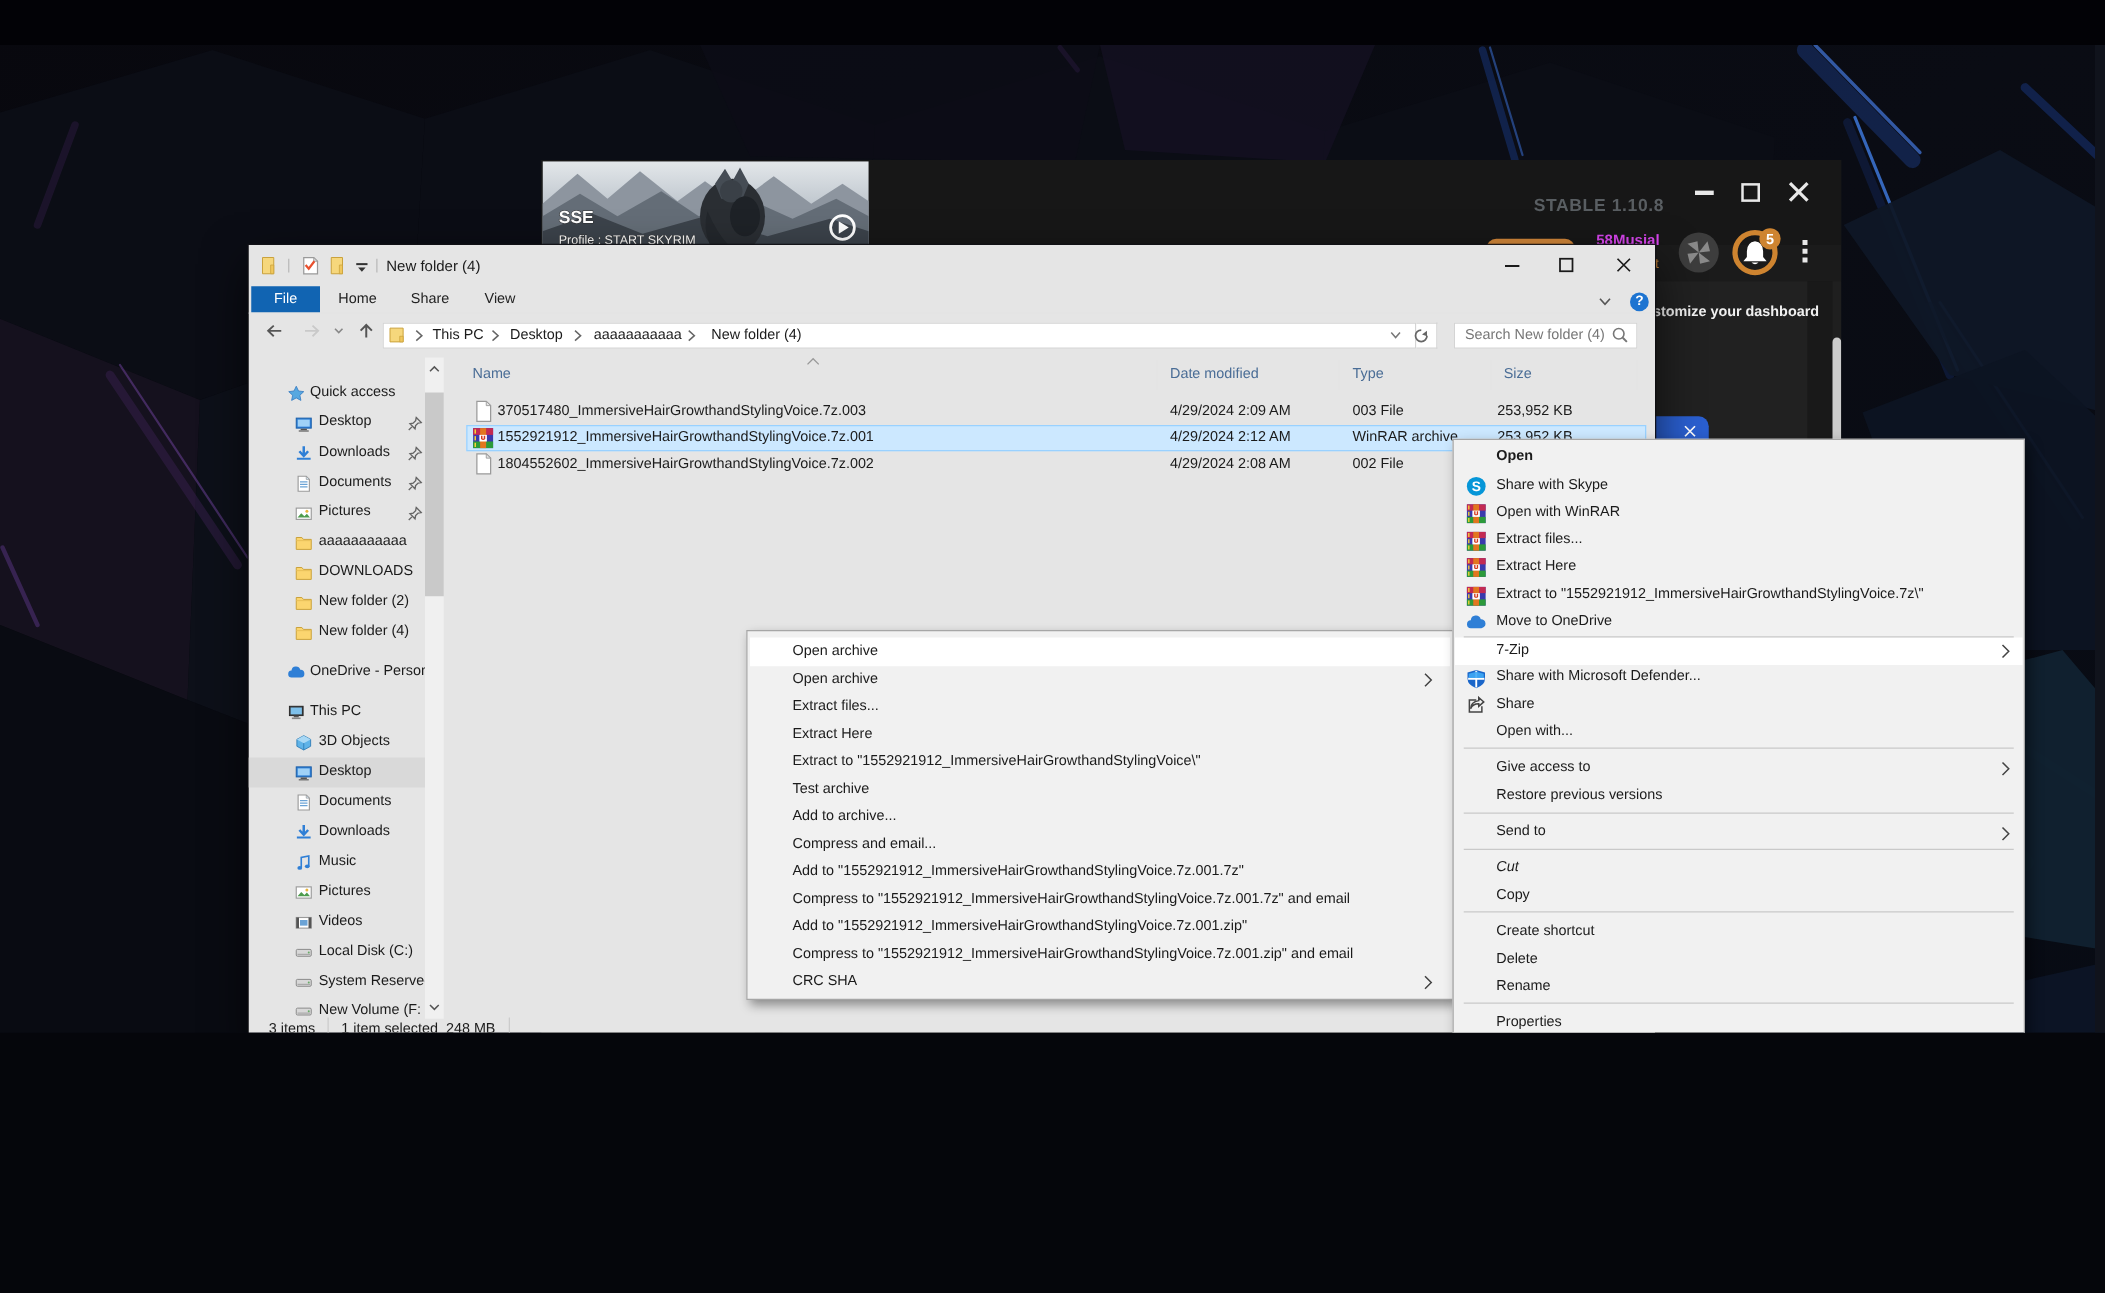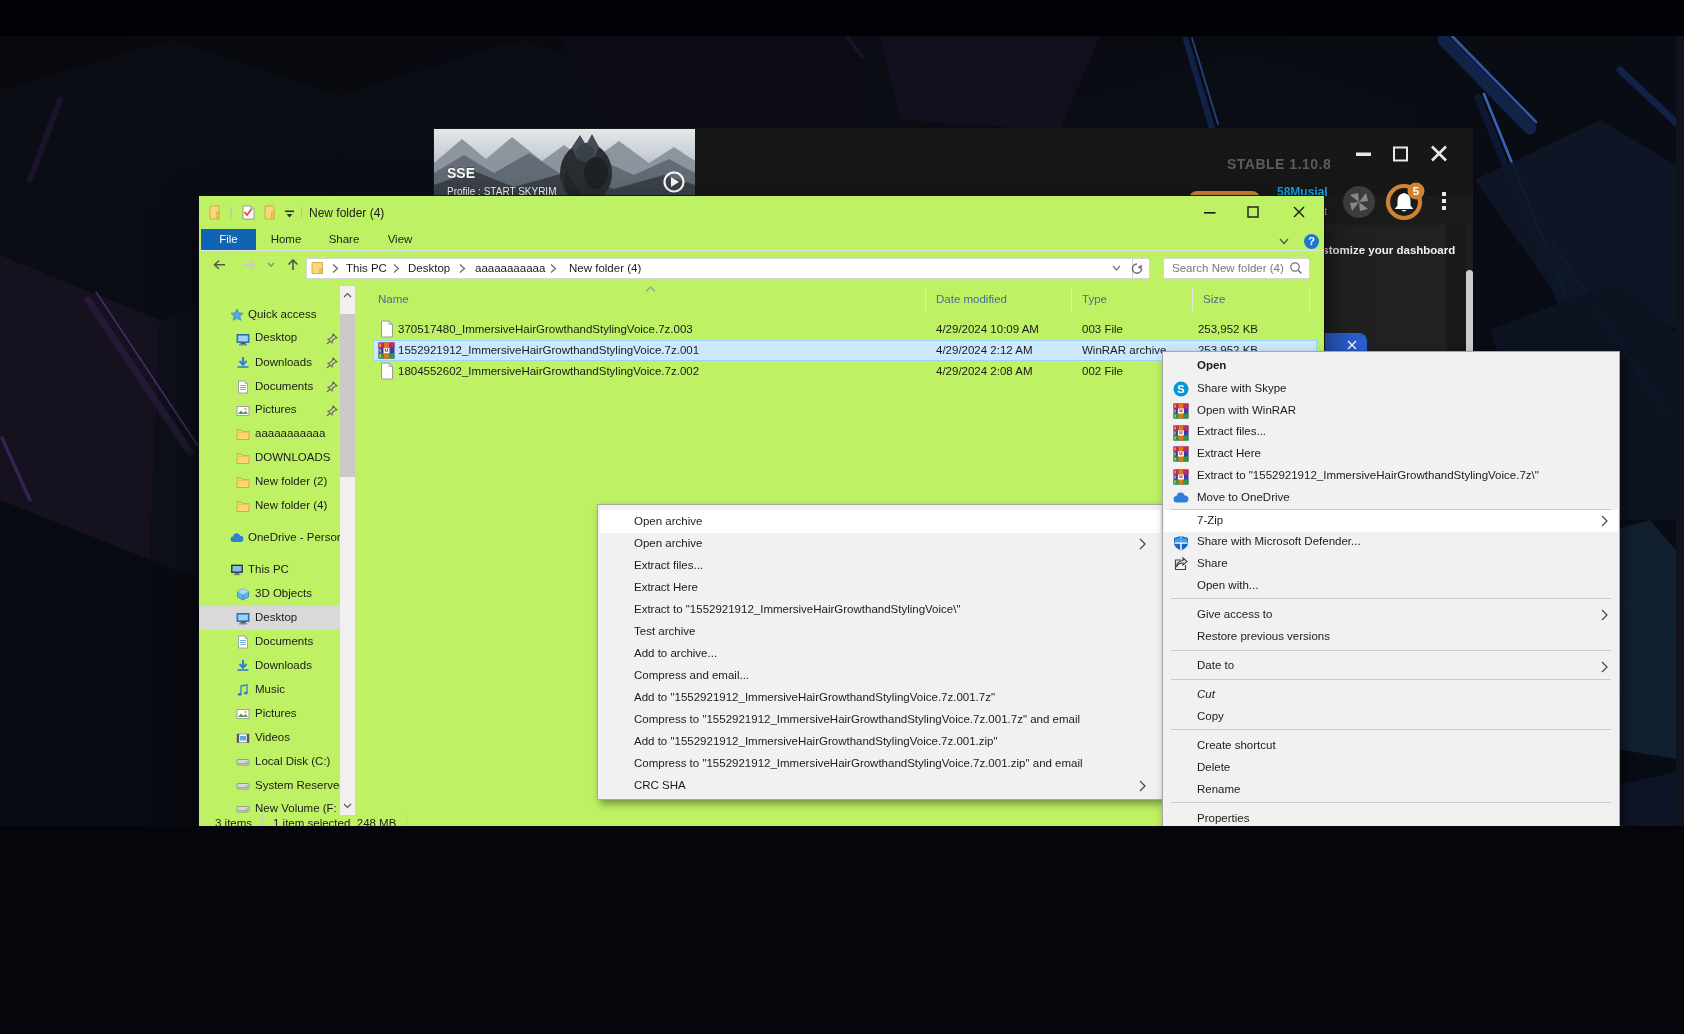--- a/index.html
+++ b/index.html
@@ -142,21 +142,21 @@
     <rect x="49" y="2.5" width="13" height="13" fill="none" stroke="#e8e8e8" stroke-width="2"></rect>
     <path d="M87 1.5 L101 15.5 M101 1.5 L87 15.5" stroke="#e8e8e8" stroke-width="2.6"></path>
   </svg>
   <div id="vside"></div>
   <div id="vcollapse">❮</div>
   <div id="vmain"></div>
   <div id="vdivider"></div>
   <div class="abs" style="left:0;top:68px;width:1040px;height:29px;background:#1b1b1b"></div>
 
   <div class="abs" style="left:756px;top:63px;width:71px;height:8px;background:#d4883a;border-radius:8px 8px 0 0"></div>
-  <div class="abs vtext" style="left:844px;top:57px;font-size:12px;font-weight:bold;color:#0ea5e9">58Musial</div>
+  <div class="abs vtext" style="left:844px;top:57px;font-size:12px;font-weight:bold;color:#d946ef">58Musial</div>
   <div class="abs" style="left:891px;top:77px;font-size:11px;color:#d98e3b">t</div>
 
   <svg class="abs" style="left:909px;top:57px" width="34" height="34" viewBox="0 0 34 34">
     <circle cx="17" cy="17" r="16" fill="#3d3d3d"></circle>
     <g fill="#8a8a8a">
           <path d="M17 17 L8 10 L16 8 Z"></path>
           <path d="M17 17 L24 8 L26 16 Z"></path>
           <path d="M17 17 L26 24 L18 26 Z"></path>
           <path d="M17 17 L10 26 L8 18 Z"></path>
         </g>
@@ -225,21 +225,21 @@
         <path d="M1 13 q0 -6 5.5 -6 q5.5 0 5.5 6 z" fill="#fff"></path>
       </svg>
   <div class="abs" style="left:794px;top:770px;font-size:14px;font-weight:bold;color:#e8e8e8">By ChemBoy1</div>
   <div class="abs" style="left:930px;top:763px;width:40px;height:21px;background:#d98e3b;border-radius:3px;color:#fff;font-size:11px;font-weight:bold;text-align:center;line-height:21px">Install</div>
 
   <div class="vcard" style="left:761px;top:810px;width:223px;height:21px;background:#1c1c1c;border-radius:6px 6px 0 0"></div>
   <div class="abs" style="left:770px;top:818px;width:44px;height:13px;background:#2a5fd0;border-radius:7px;color:#fff;font-size:9.5px;font-weight:bold;text-align:center;line-height:13px">GAME</div>
   <div class="abs" style="left:814px;top:824px;width:156px;height:7px;background:linear-gradient(90deg,#cf1404,#a80c04 50%,#6e1a10 72%,#a42c14)"></div>
 </div>
 
-<div id="explorer" class="abs" style="left:199px;top:196px;width:1125px;height:638px;background:#bef264;
+<div id="explorer" class="abs" style="left:199px;top:196px;width:1125px;height:638px;background:#e5e5e5;
      box-shadow:0 14px 36px rgba(0,0,0,.65), 0 0 0 1px rgba(20,20,25,.9);font-size:11.5px;color:#1b1b1b">
 
   <svg class="abs" style="left:10px;top:7px" width="100" height="19" viewBox="0 0 100 19">
     <g>
       <path d="M1 3 h9 v13 h-9 z" fill="#f6d77c" stroke="#caa23c" stroke-width=".8"></path>
       <path d="M7.5 9 h2.5 v7 h-2.5 z" fill="#f0c75c" stroke="#caa23c" stroke-width=".6"></path>
     </g>
     <rect x="21.5" y="4" width="1" height="11" fill="#b9b9b9"></rect>
     <g>
       <path d="M34 3 h8 l3 3 v10 h-11 z" fill="#fff" stroke="#9a9a9a" stroke-width="1"></path>
@@ -480,21 +480,21 @@
   <div class="abs" style="left:993px;top:92px;width:1px;height:24px;background:#e4e4e4"></div>
   <div class="abs" style="left:1110px;top:92px;width:1px;height:24px;background:#e4e4e4"></div>
 
   <div class="abs" style="left:174px;top:144px;width:944px;height:21px;background:#cce8ff;border:1px solid #99d1ff"></div>
 
   <svg class="abs" style="left:181px;top:124px" width="14" height="18" viewBox="0 0 14 18">
     <path d="M1.5 1 h7.5 l3.5 3.5 v12.5 h-11 z" fill="#fff" stroke="#9a9a9a" stroke-width="1"></path>
     <path d="M9 1 l3.5 3.5 h-3.5z" fill="#e4e4e4" stroke="#9a9a9a" stroke-width=".7"></path>
   </svg>
   <div class="abs" style="left:199px;top:127px">370517480_ImmersiveHairGrowthandStylingVoice.7z.003</div>
-  <div class="abs" style="left:737px;top:127px">4/29/2024 10:09 AM</div>
+  <div class="abs" style="left:737px;top:127px">4/29/2024 2:09 AM</div>
   <div class="abs" style="left:883px;top:127px">003 File</div>
   <div class="abs" style="left:996px;top:127px;width:63px;text-align:right">253,952 KB</div>
   <svg class="abs" style="left:179px;top:145.5px" width="17" height="17" viewBox="0 0 17 17">
     <rect x="0.5" y="0.5" width="16" height="16" fill="#3a3aad"></rect>
     <rect x="0.5" y="0.5" width="16" height="5.4" fill="#c32a52"></rect>
     <rect x="0.5" y="11.2" width="16" height="5.3" fill="#2c9a3a"></rect>
     <rect x="6.1" y="0.5" width="4.8" height="16" fill="#e2761f"></rect>
     <rect x="5.5" y="5.9" width="6" height="5.3" fill="#fff"></rect>
     <path d="M6.8 6.5 v2.6 q1.7 1.7 3.4 0 v-2.6 h-1.2 v2.2 q-.5 .6 -1 0 v-2.2z" fill="#d43a1f"></path>
     <g fill="#f7d336">
@@ -627,21 +627,21 @@
   <svg class="abs" style="left:10px;top:204px" width="16" height="16" viewBox="0 0 16 16">
         <path d="M10 2 L14 5.5 L10 9 V7 Q5 7 3.5 11 Q3.5 5.5 10 4.5 Z" fill="none" stroke="#444" stroke-width="1.2"></path>
         <path d="M8 4 H2.5 V13.5 H12.5 V9" fill="none" stroke="#444" stroke-width="1.2"></path>
       </svg>
   <div class="abs" style="left:34px;top:227.0px;white-space:nowrap;">Open with...</div>
   <div class="abs" style="left:34px;top:255.5px;white-space:nowrap;">Give access to</div>
   <svg class="abs" style="left:438px;top:257px" width="8" height="12" viewBox="0 0 8 12">
         <path d="M1 1 L6 6 L1 11" fill="none" stroke="#444" stroke-width="1.2"></path>
       </svg>
   <div class="abs" style="left:34px;top:277.5px;white-space:nowrap;">Restore previous versions</div>
-  <div class="abs" style="left:34px;top:307.1px;white-space:nowrap;">Date to</div>
+  <div class="abs" style="left:34px;top:307.1px;white-space:nowrap;">Send to</div>
   <svg class="abs" style="left:438px;top:308.6px" width="8" height="12" viewBox="0 0 8 12">
         <path d="M1 1 L6 6 L1 11" fill="none" stroke="#444" stroke-width="1.2"></path>
       </svg>
   <div class="abs" style="left:34px;top:336.0px;white-space:nowrap;font-style:italic;">Cut</div>
   <div class="abs" style="left:34px;top:357.5px;white-space:nowrap;">Copy</div>
   <div class="abs" style="left:34px;top:386.5px;white-space:nowrap;">Create shortcut</div>
   <div class="abs" style="left:34px;top:409.0px;white-space:nowrap;">Delete</div>
   <div class="abs" style="left:34px;top:430.5px;white-space:nowrap;">Rename</div>
   <div class="abs" style="left:34px;top:459.5px;white-space:nowrap;">Properties</div>
   <div class="abs" style="left:8px;top:157px;width:440px;height:1px;background:#c9c9c9"></div>

